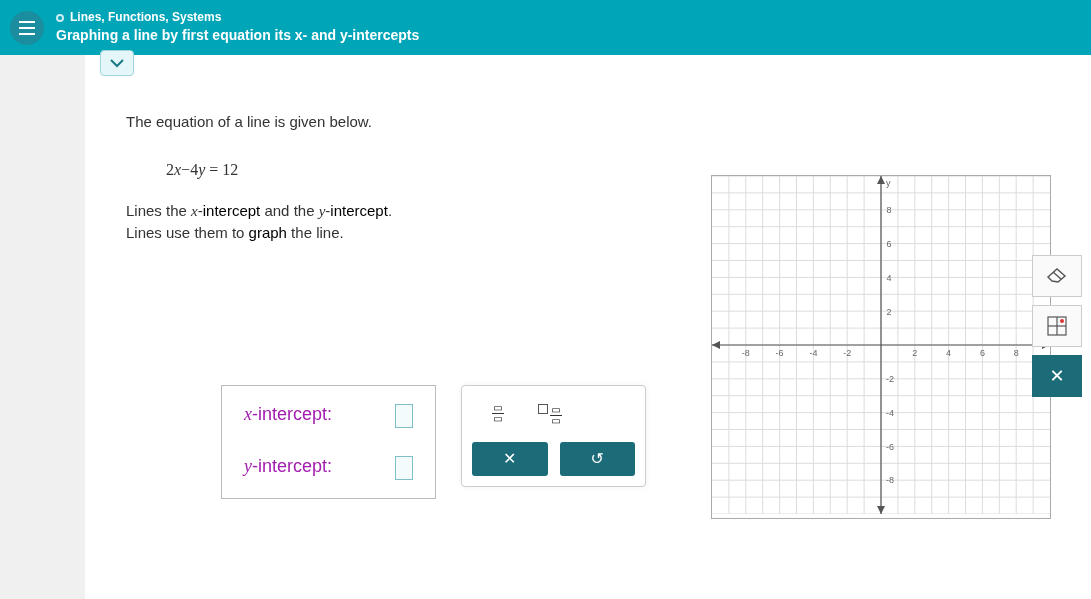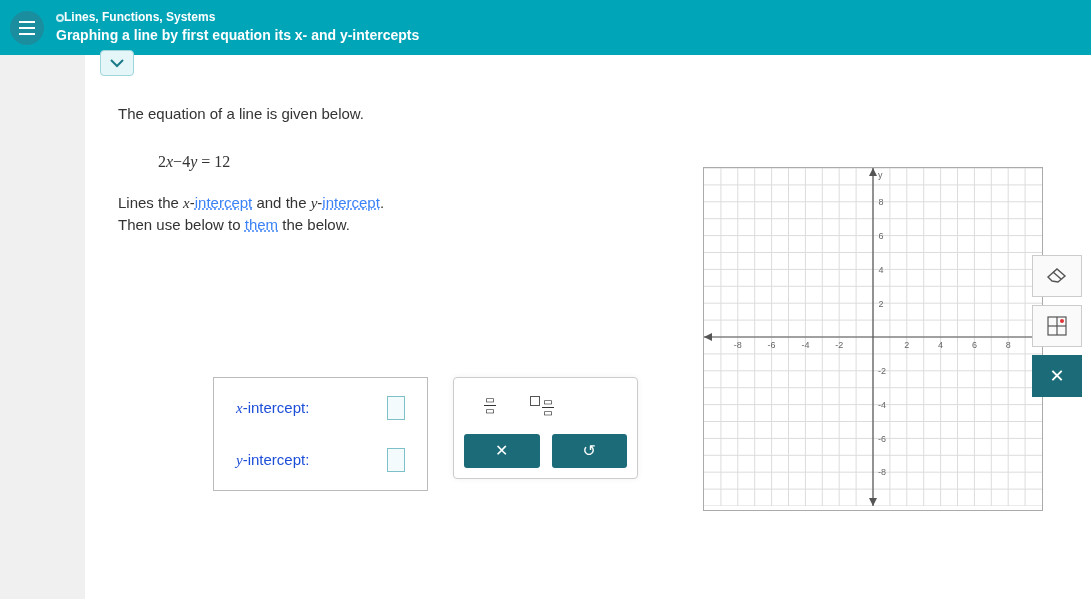--- a/index.html
+++ b/index.html
@@ -29,31 +29,31 @@
       gap: 4px;
       margin-right: 12px;
       cursor: pointer;
     }
     .menu-btn span {
       display: block;
       width: 16px; height: 2px;
       background: #fff;
     }
     .topbar-text { font-size: 13px; line-height: 1.4; }
-    .topbar-breadcrumb { display: flex; align-items: center; font-weight: bold; font-size: 12px; }
+    .topbar-breadcrumb { display: flex; align-items: center; gap: 6px; font-weight: bold; font-size: 12px; }
     .topbar-breadcrumb .dot {
       width: 8px; height: 8px; border: 2px solid rgba(255,255,255,0.8);
       border-radius: 50%;
     }
     .page-title { font-weight: bold; font-size: 14px; }
     .content {
       position: relative;
       background: #fff;
       margin: 0 0 0 85px;
-      padding: 8px;
+      padding: 16px;
       min-height: 544px;
     }
     .chev-tab {
       position: absolute;
       top: -5px;
       left: 15px;
       width: 34px; height: 26px;
       background: #e4f6f8;
       border: 1px solid #9ed6dc;
       border-radius: 4px;
@@ -66,44 +66,43 @@
       color: #333;
       line-height: 1.5;
     }
     .equation {
       font-family: "Times New Roman", Georgia, serif;
       font-size: 16px;
       margin: 24px 0 18px 40px;
       font-style: italic;
     }
     .equation .n { font-style: normal; }
-    .linked { text-decoration: underline; text-decoration-style: dotted; color: #3b82f6; margin-top: 22px; }
+    .linked { text-decoration-style: dotted; color: #000000; margin-top: 22px; }
     .var { font-family: "Times New Roman", Georgia, serif; font-style: italic; }
     .workarea {
       position: relative;
       margin-top: 40px;
       padding-left: 25px;
       display: flex;
       gap: 25px;
       align-items: flex-start;
     }
     .answer-box {
       border: 1px solid #bbb;
       padding: 18px 22px;
       width: 215px;
       background: #fff;
       margin-left: 95px;
       margin-top: 100px;
     }
     .ans-row {
       display: flex;
-      align-items: center;
       justify-content: space-between;
-      font-size: 15px;
-      color: #1d4ed8;
+      font-size: 18px;
+      color: #a21caf;
     }
     .ans-row + .ans-row { margin-top: 28px; }
     .ans-label .var { font-style: italic; }
     .ans-input {
       width: 18px; height: 24px;
       border: 1px solid #7fbfc7;
       background: #f3fbfc;
     }
     .tool-box {
       border: 1px solid #ccc;
@@ -206,21 +205,21 @@
 
   <div class="problem">
     <div>The equation of a line is given below.</div>
     <div class="equation">
       <span class="n">2</span>x<span class="n">−4</span>y<span class="n"> = 12</span>
     </div>
     <div>
       <span>Lines the </span><span class="var">x</span>-<span class="linked">intercept</span><span> and the </span><span class="var">y</span>-<span class="linked">intercept</span><span>.</span>
     </div>
     <div>
-      <span>Then use below to </span><span class="linked">them</span><span> the below.</span>
+      <span>Lines use them to </span><span class="linked">graph</span><span> the line.</span>
     </div>
   </div>
 
   <div class="workarea">
 
     <div class="answer-box">
       <div class="ans-row">
         <span class="ans-label"><span class="var">x</span>-intercept:</span>
         <div class="ans-input"></div>
       </div>

